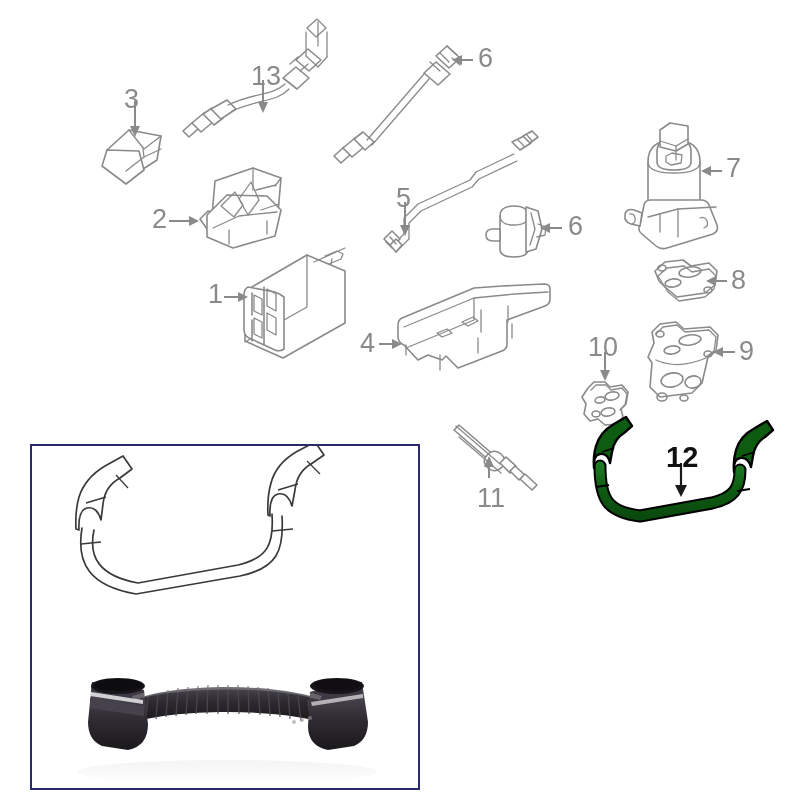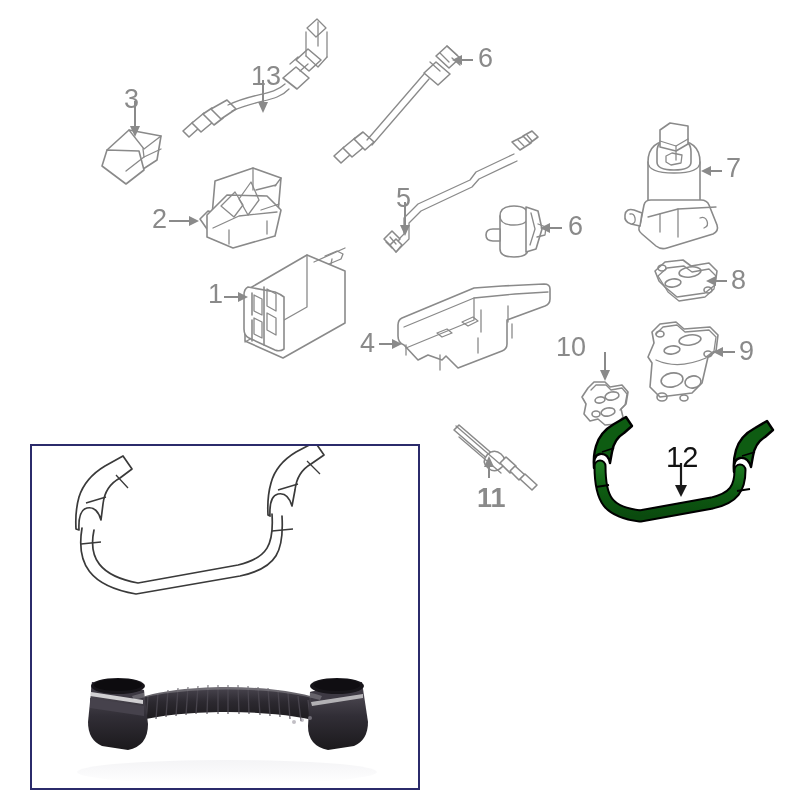--- a/index.html
+++ b/index.html
@@ -71,21 +71,21 @@
     font-family: "Liberation Sans", sans-serif;
     font-size: 27px;
     font-weight: 400;
     color: #8a8a8a;
     line-height: 1;
     white-space: nowrap;
     user-select: none;
   }
   .callout.dark {
     color: #111111;
-    font-weight: 400;
+    font-weight: 700;
   }
   #inset-box {
     position: absolute;
     left: 30px;
     top: 444px;
     width: 390px;
     height: 346px;
     border: 2px solid #2b2b6b;
     background: #ffffff;
     box-sizing: border-box;
@@ -365,22 +365,22 @@
 
   <div class="callout" style="left:208px; top:281px;">1</div>
   <div class="callout" style="left:152px; top:206px;">2</div>
   <div class="callout" style="left:124px; top:86px;">3</div>
   <div class="callout" style="left:360px; top:330px;">4</div>
   <div class="callout" style="left:396px; top:185px;">5</div>
   <div class="callout" style="left:568px; top:213px;">6</div>
   <div class="callout" style="left:726px; top:155px;">7</div>
   <div class="callout" style="left:731px; top:267px;">8</div>
   <div class="callout" style="left:739px; top:338px;">9</div>
-  <div class="callout" style="left:556px; top:334px;">10</div>
-  <div class="callout" style="left:477px; top:485px;font-weight:bold;">11</div>
+  <div class="callout" style="left:588px; top:334px;">10</div>
+  <div class="callout" style="left:477px; top:485px;">11</div>
   <div class="callout dark" style="left:666px; top:443px; font-size:29px;">12</div>
   <div class="callout" style="left:251px; top:63px;">13</div>
   <div class="callout" style="left:478px; top:45px;">6</div>
 
   <div id="inset-box">
 
     <svg id="inset-drawing" viewBox="0 0 386 200">
       <path fill="none" stroke="#3a3a3a" stroke-width="1.7" stroke-linecap="round" stroke-linejoin="round" d="M50 82 C44 118 58 140 104 148 L208 130 C246 122 252 104 250 70"></path>
       <path fill="none" stroke="#3a3a3a" stroke-width="1.7" stroke-linecap="round" stroke-linejoin="round" d="M62 84 C56 112 68 130 106 137 L206 119 C236 112 242 98 240 68"></path>
       <path fill="#ffffff" stroke="#3a3a3a" stroke-width="1.7" stroke-linejoin="round" d="M47 84 q-1 -20 8 -22 q10 -2 14 12 l2 -16 q2 -18 17 -26 l12 -9 -9 -13 -18 10 q-20 12 -26 31 q-4 14 -3 32 z"></path>

